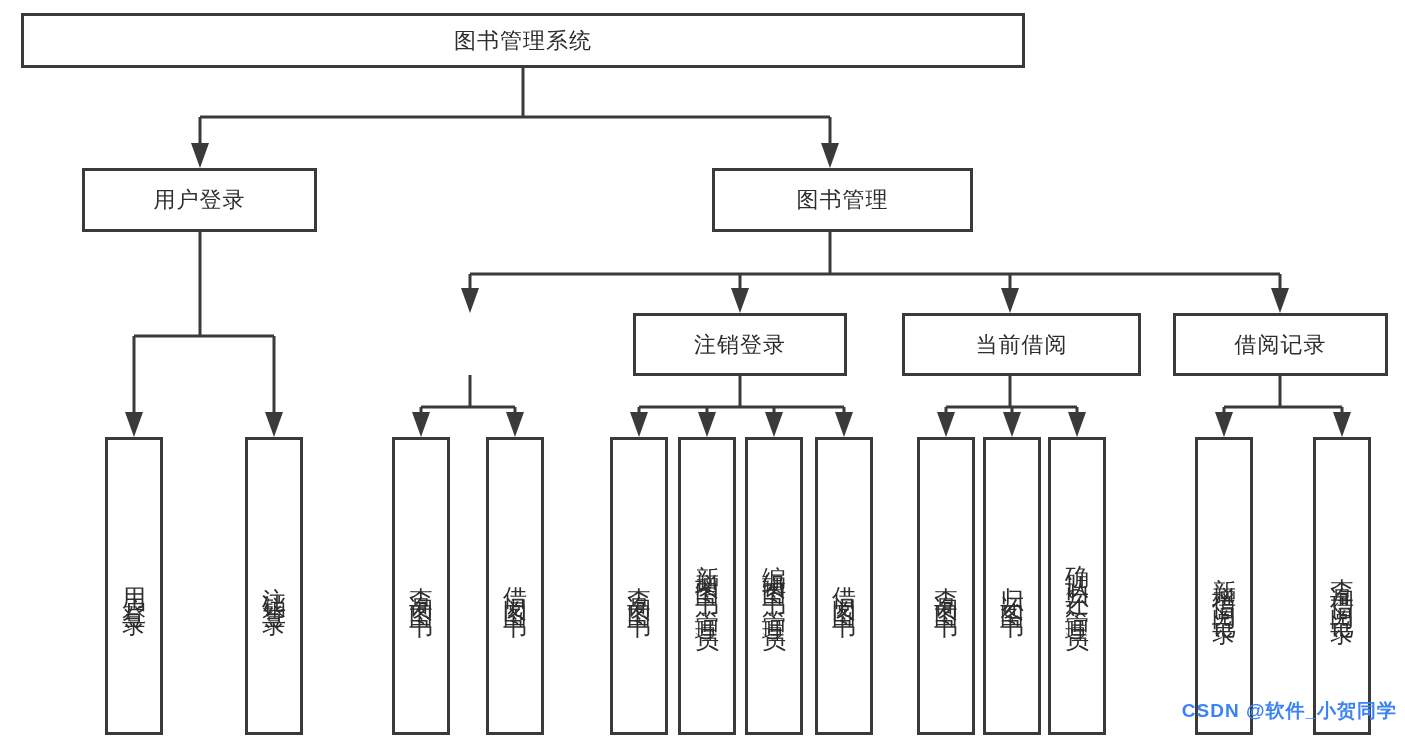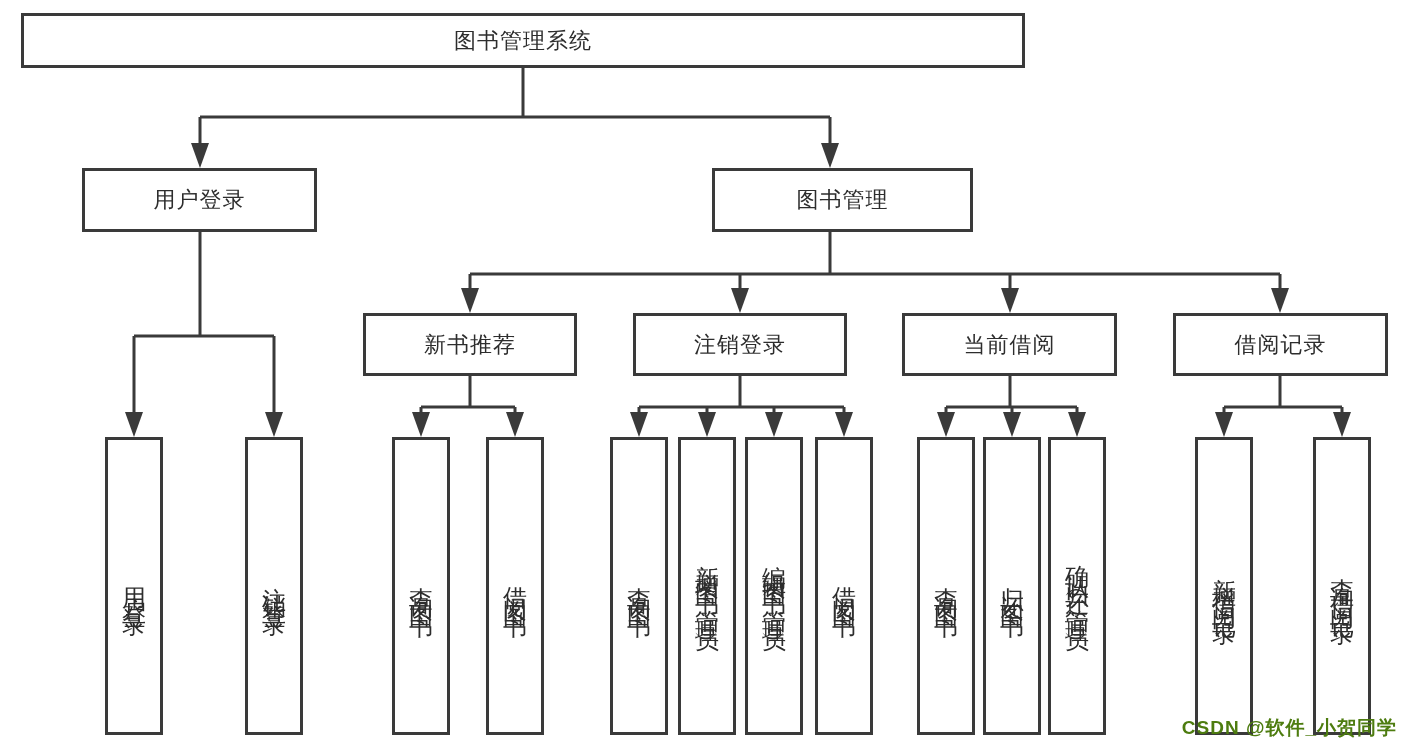--- a/index.html
+++ b/index.html
@@ -35,33 +35,33 @@
     letter-spacing:9px;
     line-height:1;
     color:#2d2d2d;
   }
   
   .n-root{left:21px;top:13px;width:1004px;height:55px;}
   .n-l1a{left:82px;top:168px;width:235px;height:64px;}
   .n-l1b{left:712px;top:168px;width:261px;height:64px;}
   .n-l2a{left:363px;top:313px;width:214px;height:63px;}
   .n-l2b{left:633px;top:313px;width:214px;height:63px;}
-  .n-l2c{left:902px;top:313px;width:215px;height:63px;}
+  .n-l2c{left:902px;top:313px;width:239px;height:63px;}
   .n-l2d{left:1173px;top:313px;width:215px;height:63px;}
   .leaf{top:437px;width:58px;height:298px;}
   .f0{left:105px;}  .f1{left:245px;}  .f2{left:392px;}  .f3{left:486px;}
   .f4{left:610px;}  .f5{left:678px;}  .f6{left:745px;}  .f7{left:815px;}
   .f8{left:917px;}  .f9{left:983px;}  .f10{left:1048px;}
   .f11{left:1195px;} .f12{left:1313px;}
   .watermark{
     position:absolute;
-    right:8px;bottom:6px;
+    right:8px;bottom:23px;
     font-size:19px;
     font-weight:bold;
-    color:#4d7c0f;
+    color:#3b82f6;
     letter-spacing:1px;
     white-space:nowrap;
   }
 </style>
 </head>
 <body>
 
 <div id="stage">
 
   <svg id="connectors" width="1405" height="747" aria-hidden="true">
@@ -111,23 +111,20 @@
     <span class="hlabel">图书管理系统</span>
   </div>
 
   <div class="box n-l1a">
     <span class="hlabel">用户登录</span>
   </div>
   <div class="box n-l1b">
     <span class="hlabel">图书管理</span>
   </div>
 
-  <div class="box n-l2a">
-    <span class="hlabel">新书推荐</span>
-  </div>
   <div class="box n-l2b">
     <span class="hlabel">注销登录</span>
   </div>
   <div class="box n-l2c">
     <span class="hlabel">当前借阅</span>
   </div>
   <div class="box n-l2d">
     <span class="hlabel">借阅记录</span>
   </div>
 

